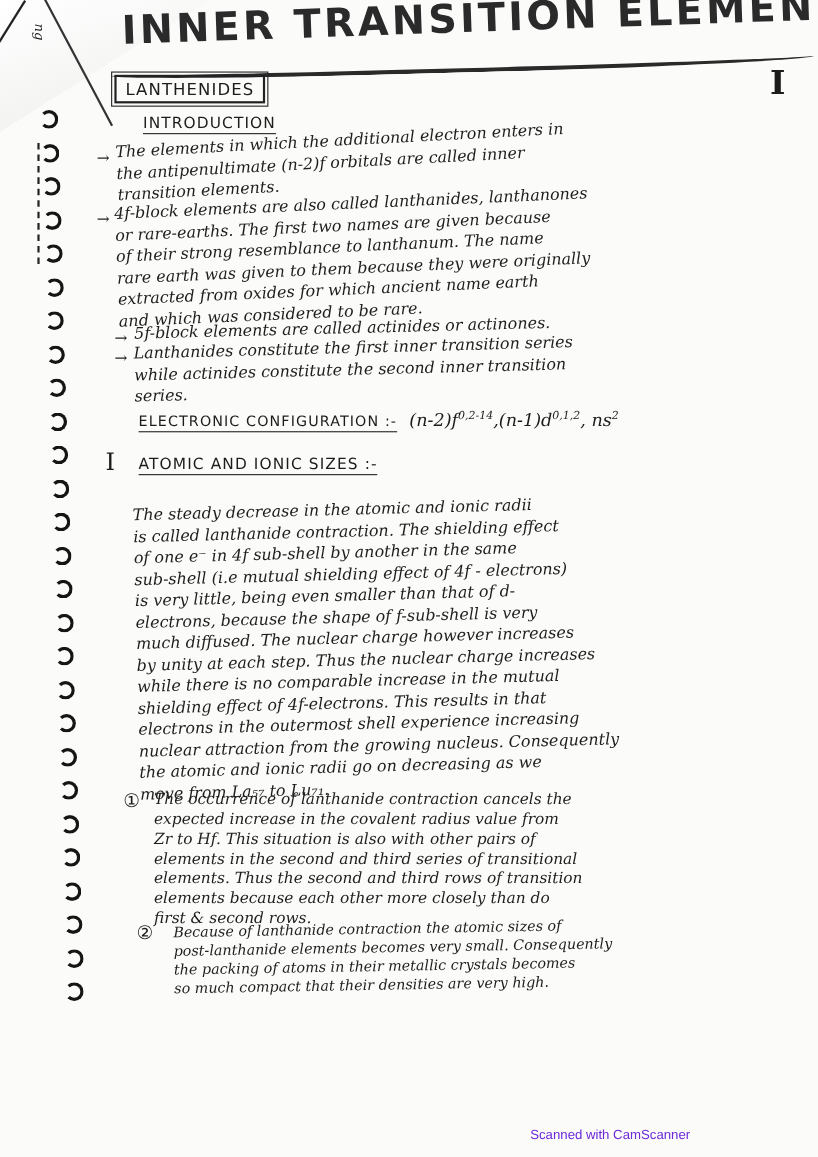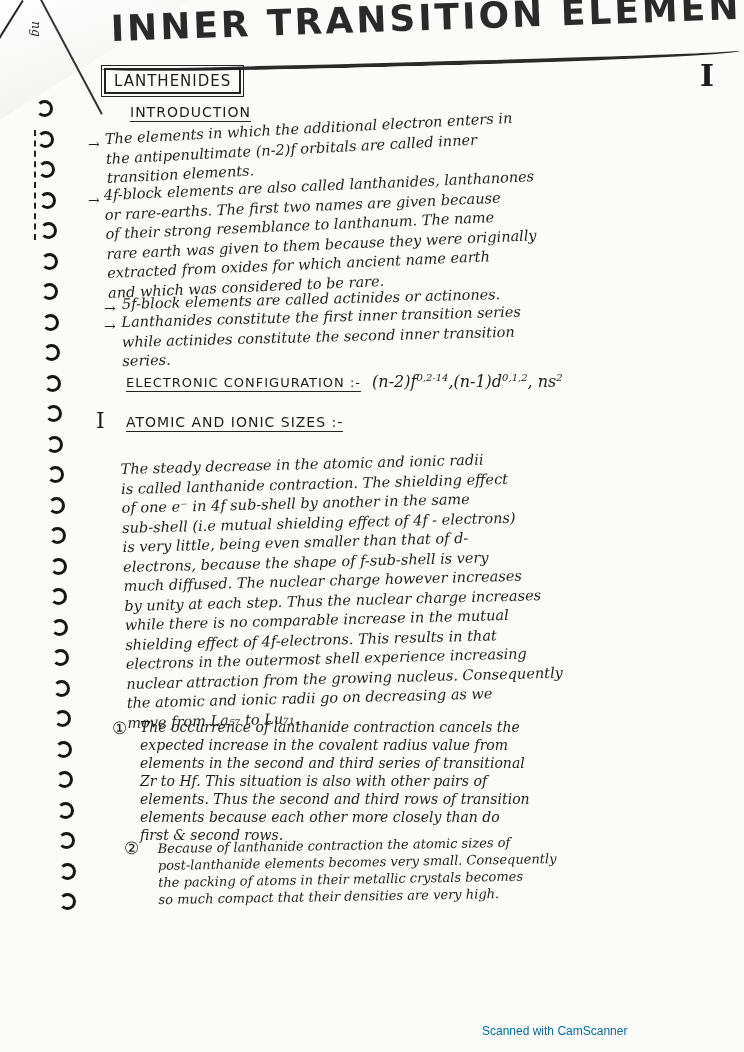--- a/index.html
+++ b/index.html
@@ -48,21 +48,21 @@
   .config-formula sup { font-size: 10px; }
 
   .spiral { position: absolute; left: 28px; top: 100px; width: 60px; height: 900px; }
   .ring {
     position: absolute; width: 11px; height: 11px; border: 3px solid #151515; border-left-color: transparent;
     border-radius: 50%;
   }
   .dash-line { position: absolute; left: 34px; top: 130px; width: 2px; height: 110px; border-left: 2px dashed #222; }
 
   .footer {
-    position: absolute; left: 482px; top: 1024px; font-family: "Liberation Sans", sans-serif; font-size: 12px; color: #0369a1;
+    position: absolute; left: 482px; top: 1024px; font-family: "Liberation Sans", sans-serif; font-size: 12px; color: #6d28d9;
   }
 </style>
 </head>
 <body>
 
 <div class="page">
 
   <div class="fold"></div>
   <div class="fold-edge"></div>
   <div class="fold-edge2"></div>
@@ -159,22 +159,22 @@
     <div>nuclear attraction from the growing nucleus. Consequently</div>
     <div>the atomic and ionic radii go on decreasing as we</div>
     <div>move from La₅₇ to Lu₇₁.</div>
   </div>
 
 
   <div class="circ" style="left:112px; top:718px;">①</div>
   <div class="hand" style="left:140px; top:718px; font-size:14px; line-height:18px;font-style:italic;">
     <div>The occurrence of lanthanide contraction cancels the</div>
     <div>expected increase in the covalent radius value from</div>
+    <div>Zr to Hf. This situation is also with other pairs of</div>
     <div>elements in the second and third series of transitional</div>
-    <div>Zr to Hf. This situation is also with other pairs of</div>
     <div>elements. Thus the second and third rows of transition</div>
     <div>elements because each other more closely than do</div>
     <div>first &amp; second rows.</div>
   </div>
 
   <div class="circ" style="left:124px; top:838px;">②</div>
   <div class="hand" style="left:158px; top:840px; font-size:13px; line-height:17px; transform:rotate(-1deg); transform-origin:left;">
     <div>Because of lanthanide contraction the atomic sizes of</div>
     <div>post-lanthanide elements becomes very small. Consequently</div>
     <div>the packing of atoms in their metallic crystals becomes</div>

